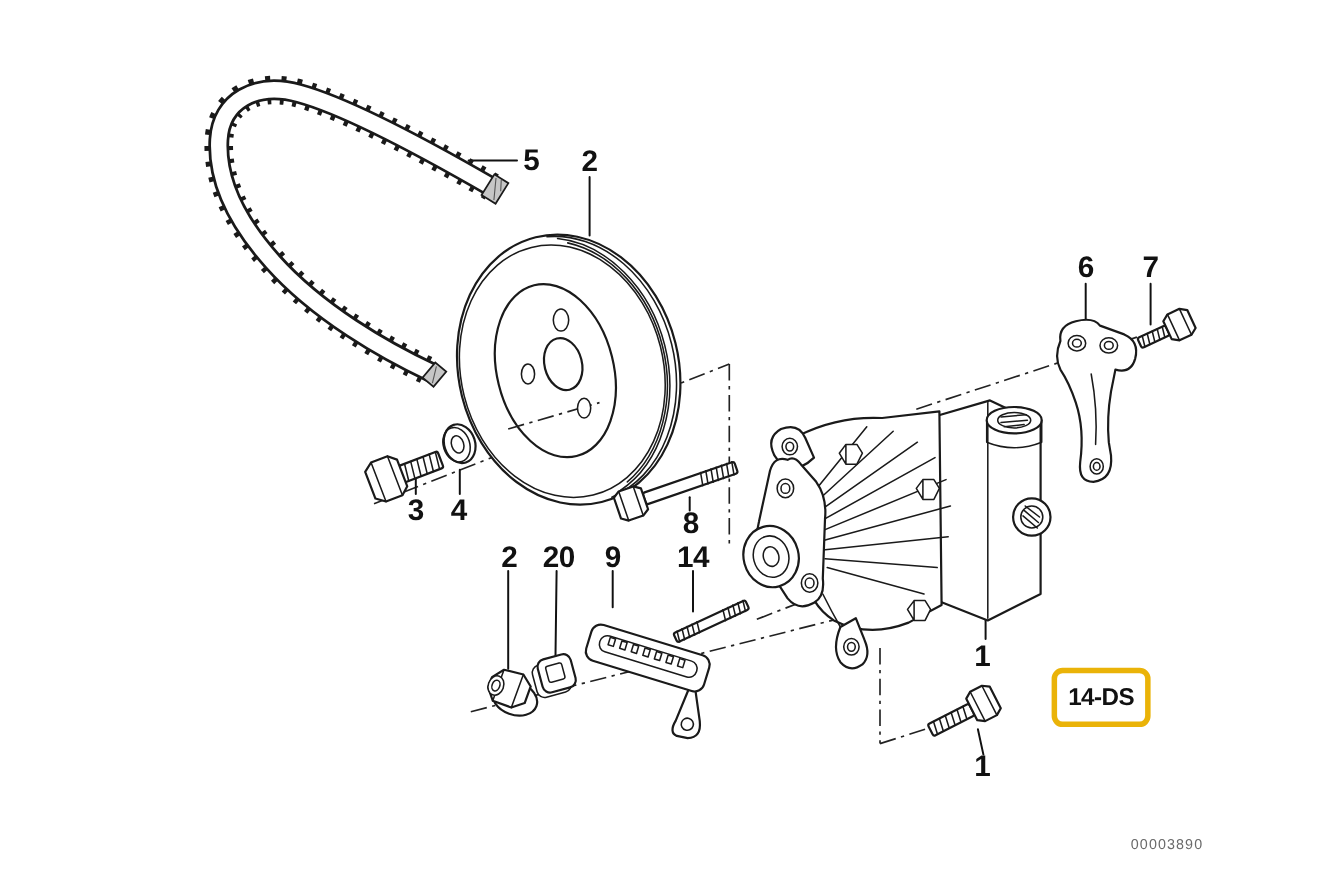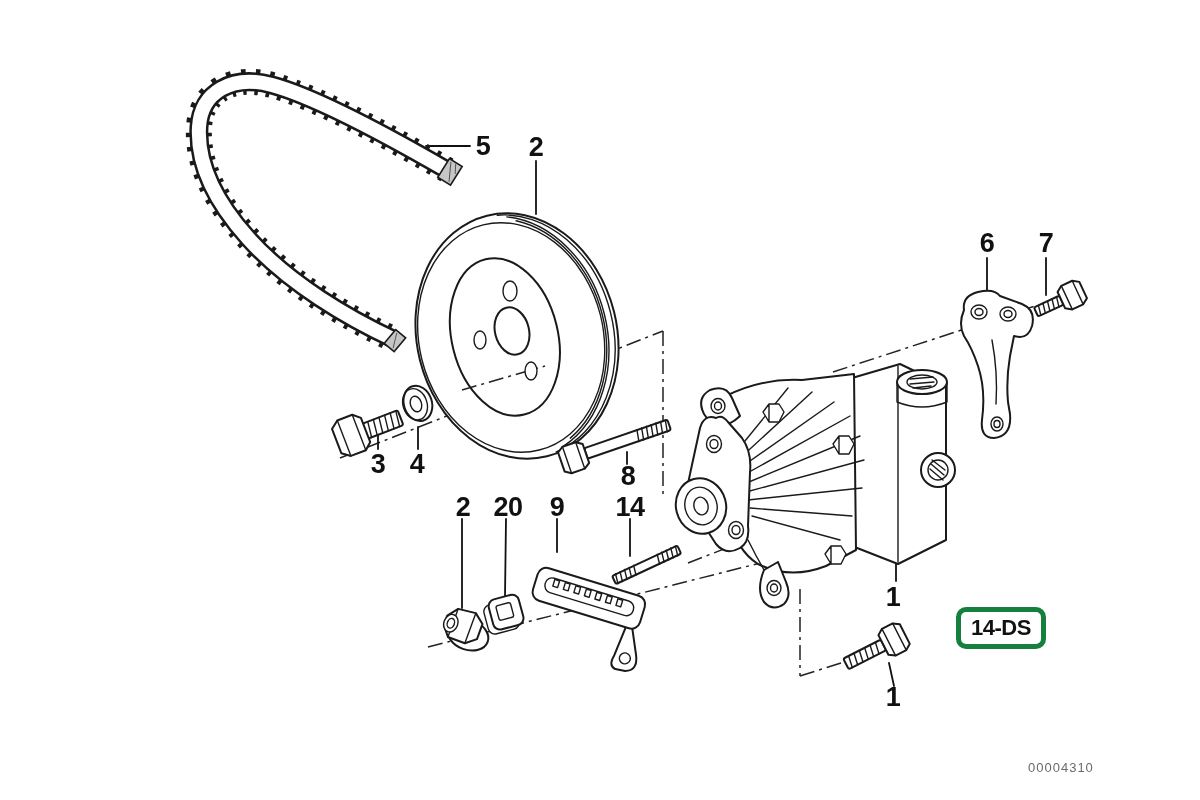--- a/index.html
+++ b/index.html
@@ -6,22 +6,22 @@
   .stage{
     position:relative;width:1200px;height:800px;background:#ffffff;overflow:hidden;
     font-family:"Liberation Sans",sans-serif;
   }
   .part-label{
     position:absolute;transform:translate(-50%,-50%);
     font:bold 27px/1 "Liberation Sans",sans-serif;color:#111;
     letter-spacing:-0.5px;user-select:none;
   }
   .code-badge{
-    position:absolute;left:956px;top:607px;width:90px;height:42px;box-sizing:border-box;
-    border:5px solid #15803d;border-radius:10px;background:#fff;
+    position:absolute;left:956px;top:607px;width:90px;height:54px;box-sizing:border-box;
+    border:5px solid #eab308;border-radius:10px;background:#fff;
     display:flex;align-items:center;justify-content:center;
     font:bold 22px/1 "Liberation Sans",sans-serif;color:#111;letter-spacing:-0.5px;
   }
   .doc-number{
     position:absolute;left:1028px;top:760px;
     font:13px/1.2 "Liberation Sans",sans-serif;color:#6a6a6a;letter-spacing:1px;
   }
   .s2f{stroke:#1a1a1a;stroke-width:2;fill:#fff;stroke-linecap:round;stroke-linejoin:round}
   .s1{stroke:#1a1a1a;stroke-width:1.4;fill:none;stroke-linecap:round;stroke-linejoin:round}
   .s1f{stroke:#1a1a1a;stroke-width:1.4;fill:#fff;stroke-linecap:round;stroke-linejoin:round}
@@ -244,15 +244,15 @@
   <div class="part-label" style="left:557px;top:507px">9</div>
   <div class="part-label" style="left:893px;top:697px">1</div>
   <div class="part-label" style="left:630px;top:507px">14</div>
   <div class="part-label" style="left:508px;top:507px">20</div>
   <div class="part-label" style="left:463px;top:507px">2</div>
 
   
   <div class="code-badge">14-DS</div>
 
   
-  <div class="doc-number">00004310</div>
+  <div class="doc-number">00003890</div>
 
 </div>
 
 </body></html>

